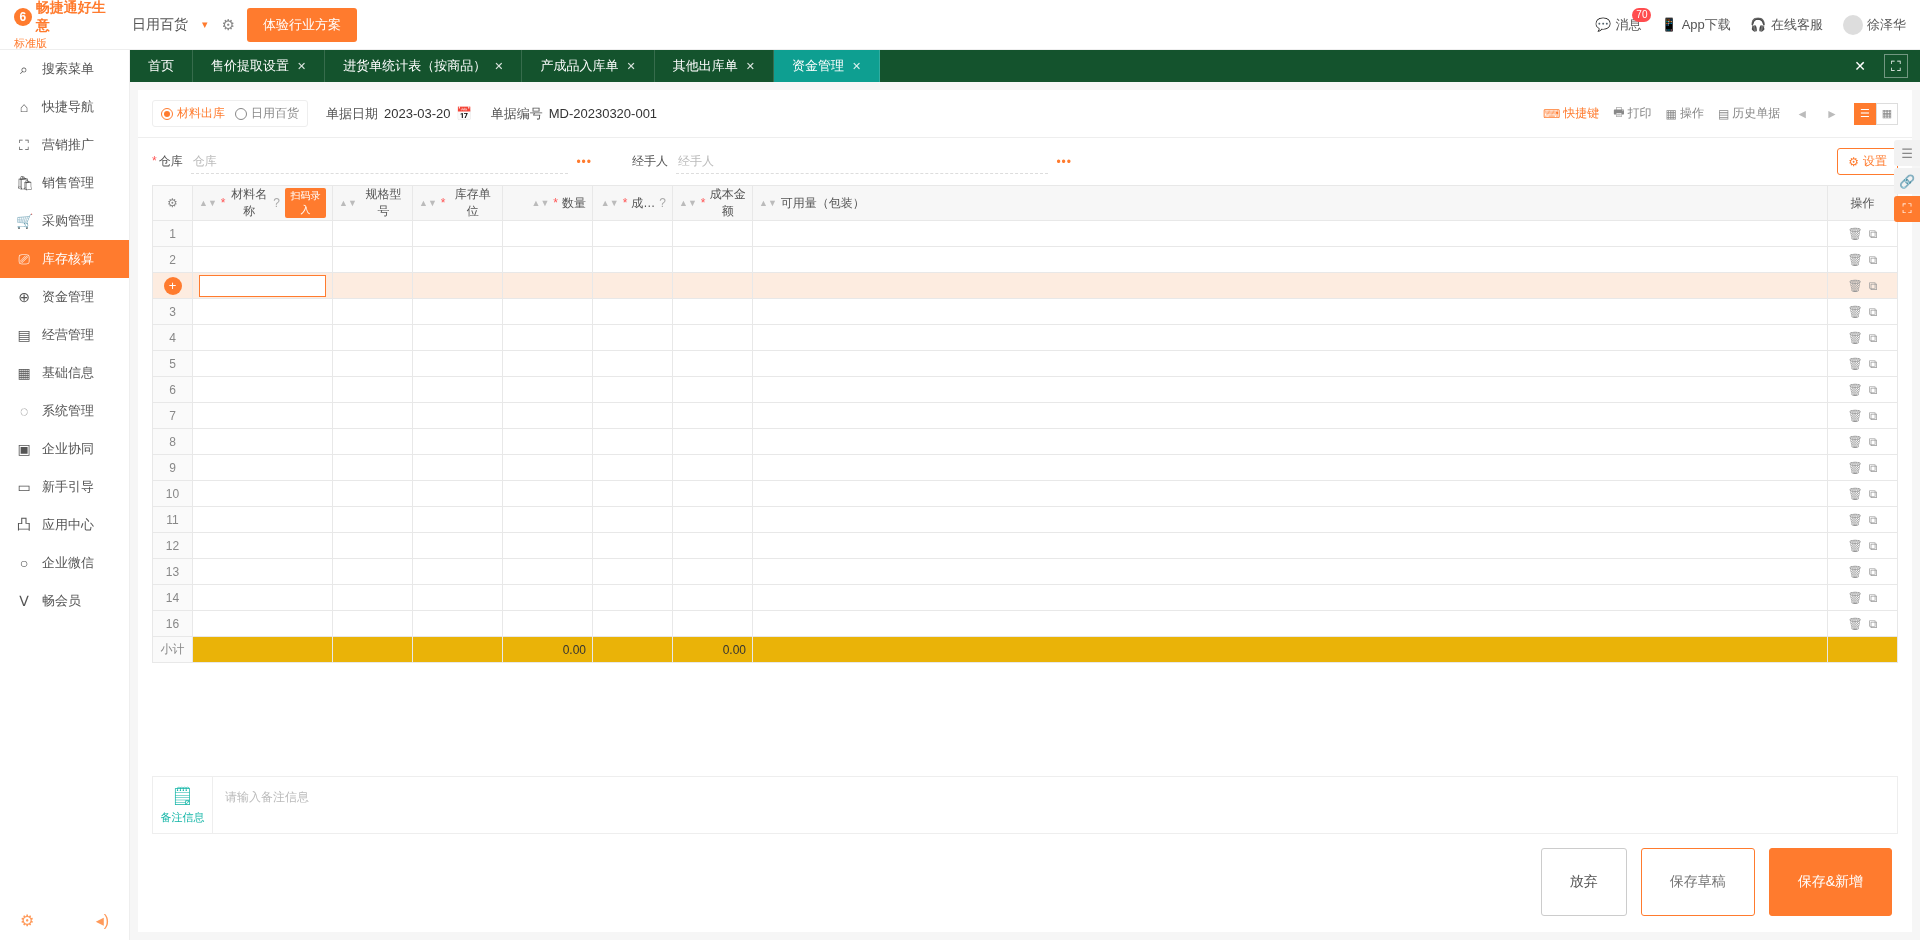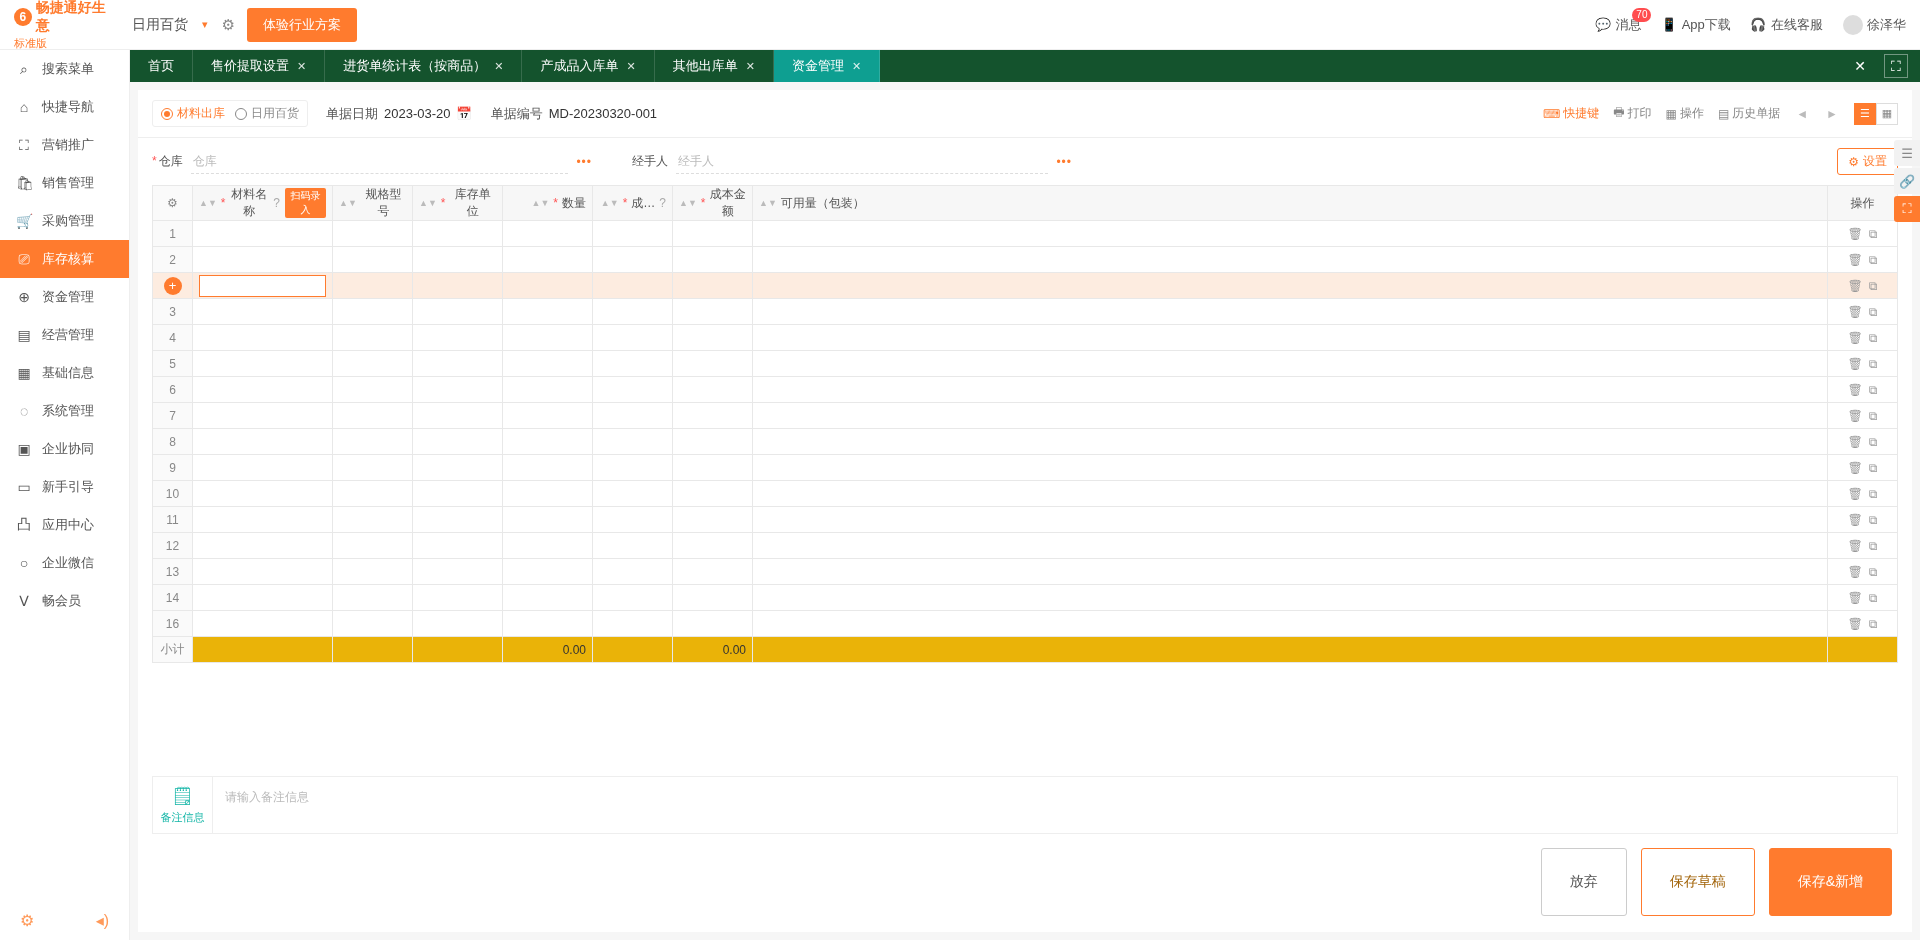--- a/index.html
+++ b/index.html
@@ -95,21 +95,21 @@
 
 
 .remark-box { margin: 10px 14px 0; border: 1px solid #eee; display: flex; }
 .remark-label { width: 60px; display: flex; flex-direction: column; align-items: center; justify-content: center; gap: 3px; color: #12b5a6; border-right: 1px solid #eee; padding: 8px 0; font-size: 11px; }
 .remark-ic { font-size: 18px; }
 .remark-input { flex: 1; padding: 12px; color: #bbb; }
 
 
 .footer-bar { display: flex; justify-content: flex-end; gap: 14px; padding: 14px 20px 16px; }
 .fbtn { padding: 24px 28px; border-radius: 3px; font-size: 14px; cursor: pointer; border: 1px solid #ccc; background: #fff; color: #555; }
-.fbtn.outline { border-color: #ff7b2e; color: #a16207; }
+.fbtn.outline { border-color: #ff7b2e; color: #737373; }
 .fbtn.primary { background: #ff7b2e; border-color: #ff7b2e; color: #fff; }
 
 
 .right-fly { position: absolute; right: 0; top: 90px; display: flex; flex-direction: column; gap: 2px; }
 .fly-btn { width: 26px; height: 26px; background: #f2f2f2; color: #888; display: flex; align-items: center; justify-content: center; border-radius: 3px 0 0 3px; cursor: pointer; font-size: 13px; }
 .fly-btn.accent { background: #ff7b2e; color: #fff; }
 </style>
 </head>
 <body>
 

